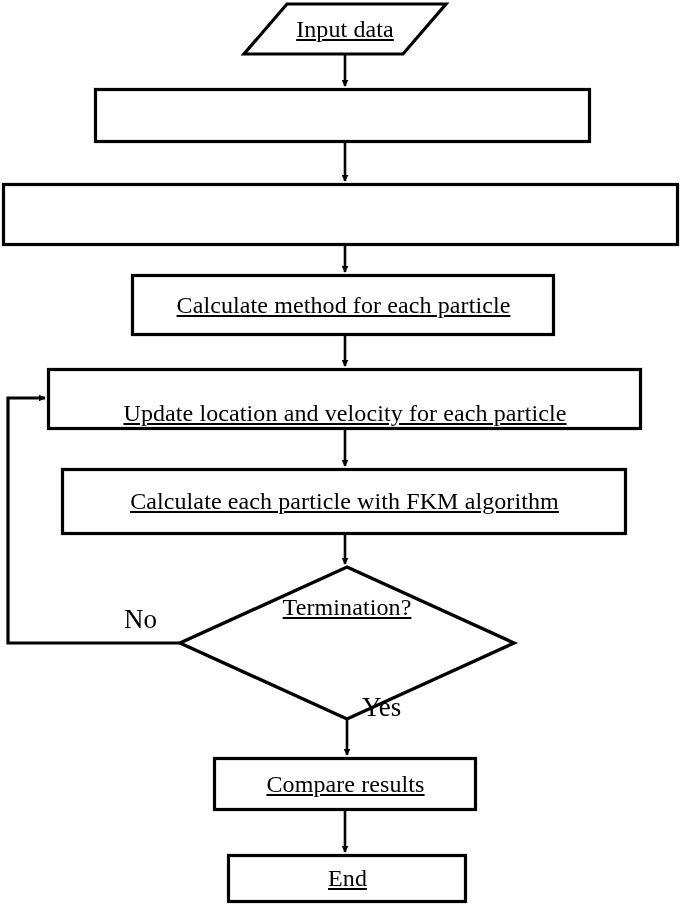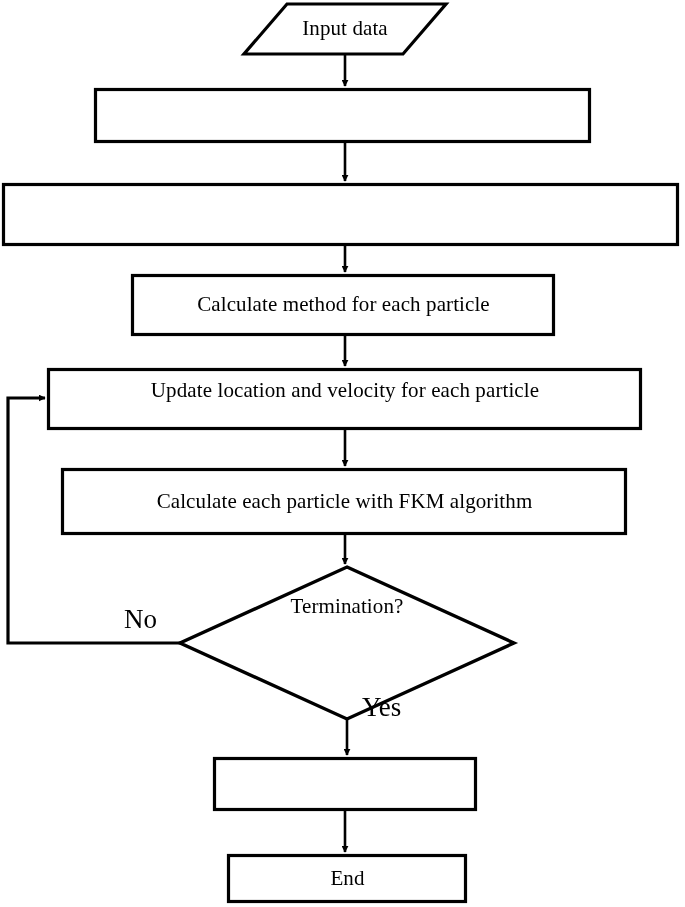--- a/index.html
+++ b/index.html
@@ -25,25 +25,26 @@
     top: 0;
     width: 685px;
     height: 907px;
   }
   .node-label {
     position: absolute;
     display: flex;
     align-items: center;
     justify-content: center;
     text-align: center;
-    font-size: 21px;
+    font-size: 24px;
     line-height: 1.1;
     letter-spacing: 0.1px;
     white-space: nowrap;
     pointer-events: none;
+    text-decoration: underline;
   }
   .edge-label {
     position: absolute;
     font-size: 27px;
     line-height: 1;
     white-space: nowrap;
     pointer-events: none;
   }
 </style>
 </head>
@@ -94,26 +95,27 @@
 
     <line x1="345" y1="809.5" x2="345" y2="852" stroke="#000000" stroke-width="2.6" marker-end="url(#arrow)"></line>
   </svg>
 
   <div class="node-label" style="left:244px; top:4px; width:202px; height:50px;">Input data</div>
 
 
 
   <div class="node-label" style="left:133px; top:276px; width:421px; height:58px;">Calculate method for each particle</div>
 
-  <div class="node-label" style="left:49px; top:362px; width:592px; height:58px;">Update location and velocity for each particle</div>
+  <div class="node-label" style="left:49px; top:384px; width:592px; height:58px;">Update location and velocity for each particle</div>
 
   <div class="node-label" style="left:63px; top:470px; width:563px; height:63px;">Calculate each particle with FKM algorithm</div>
 
   <div class="node-label" style="left:227px; top:584px; width:240px; height:46px;">Termination?</div>
 
+  <div class="node-label" style="left:215px; top:759px; width:261px; height:50px;">Compare results</div>
 
   <div class="node-label" style="left:229px; top:856px; width:237px; height:45px;">End</div>
 
   <div class="edge-label" style="left:124px; top:606px;">No</div>
 
   <div class="edge-label" style="left:362px; top:694px;">Yes</div>
 
 </div>
 
 </body></html>

